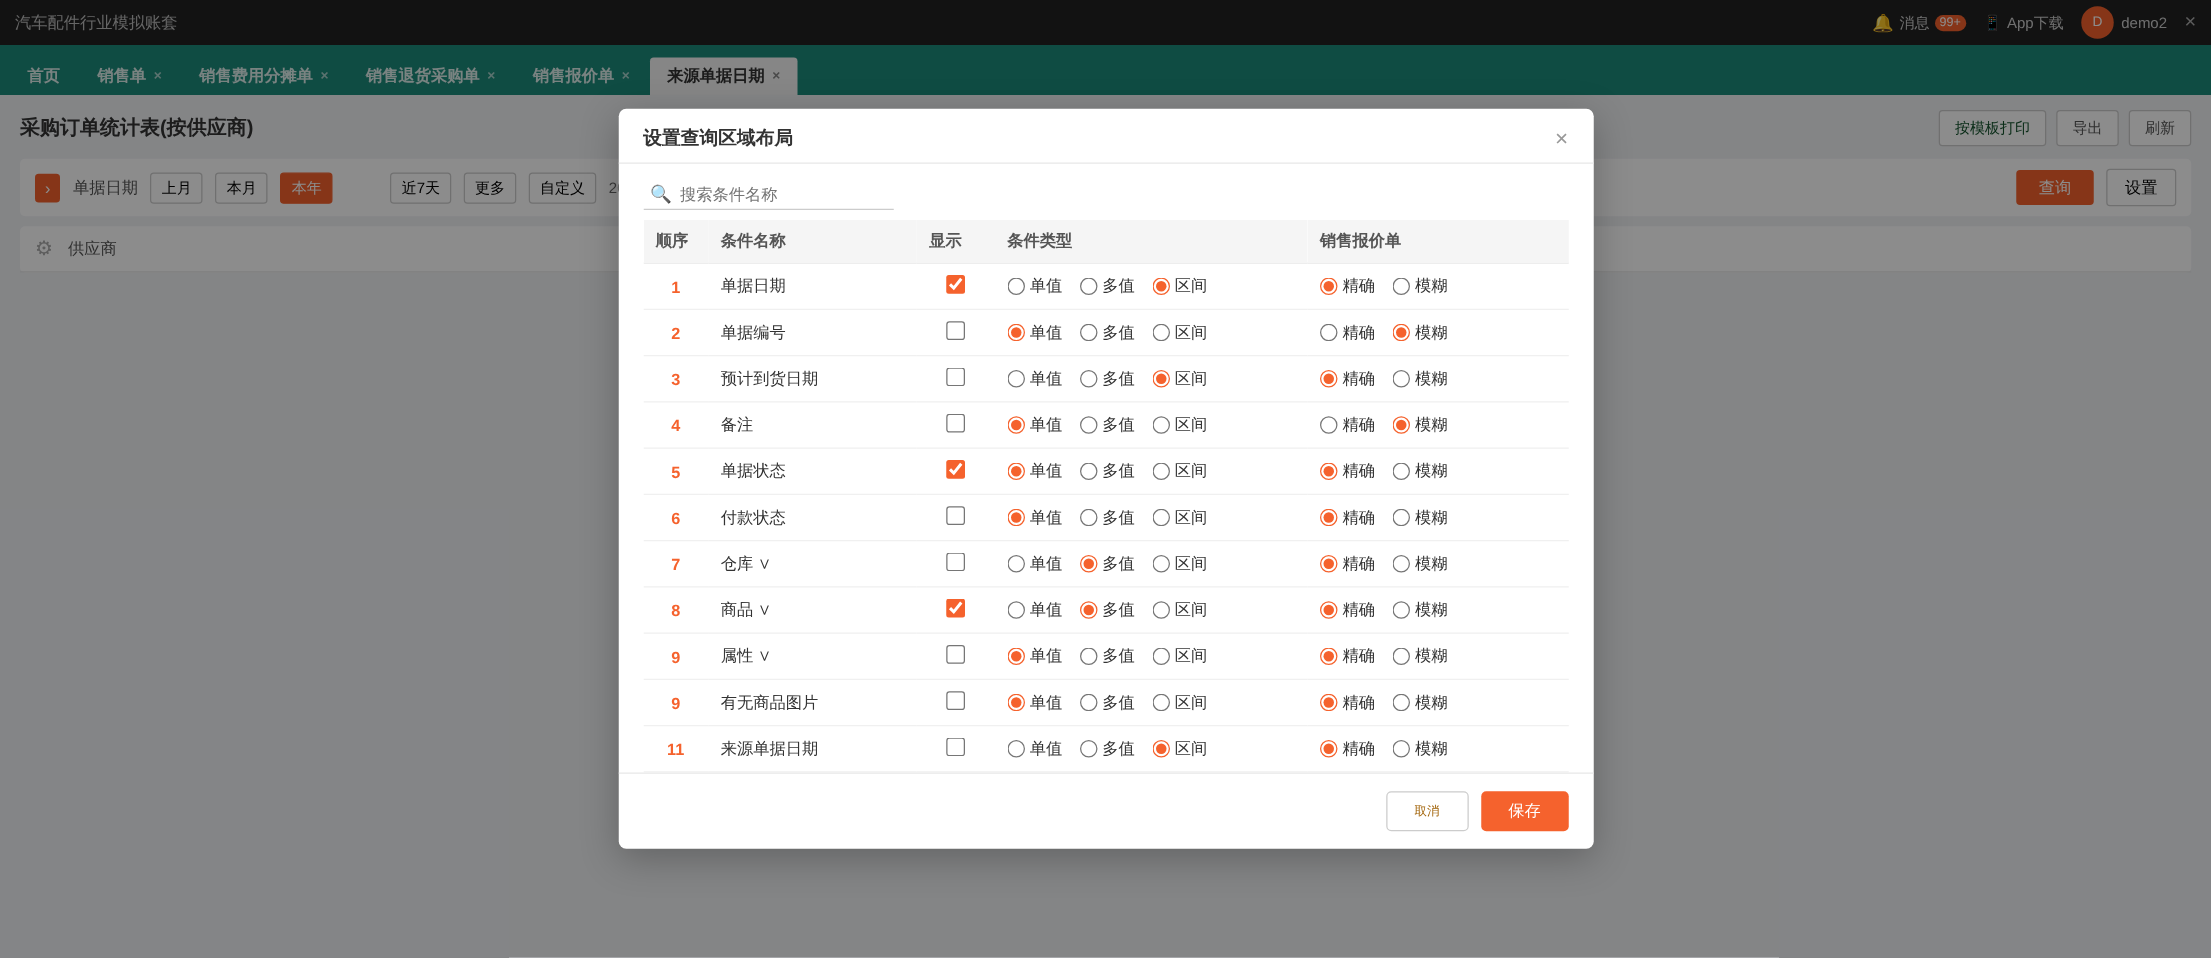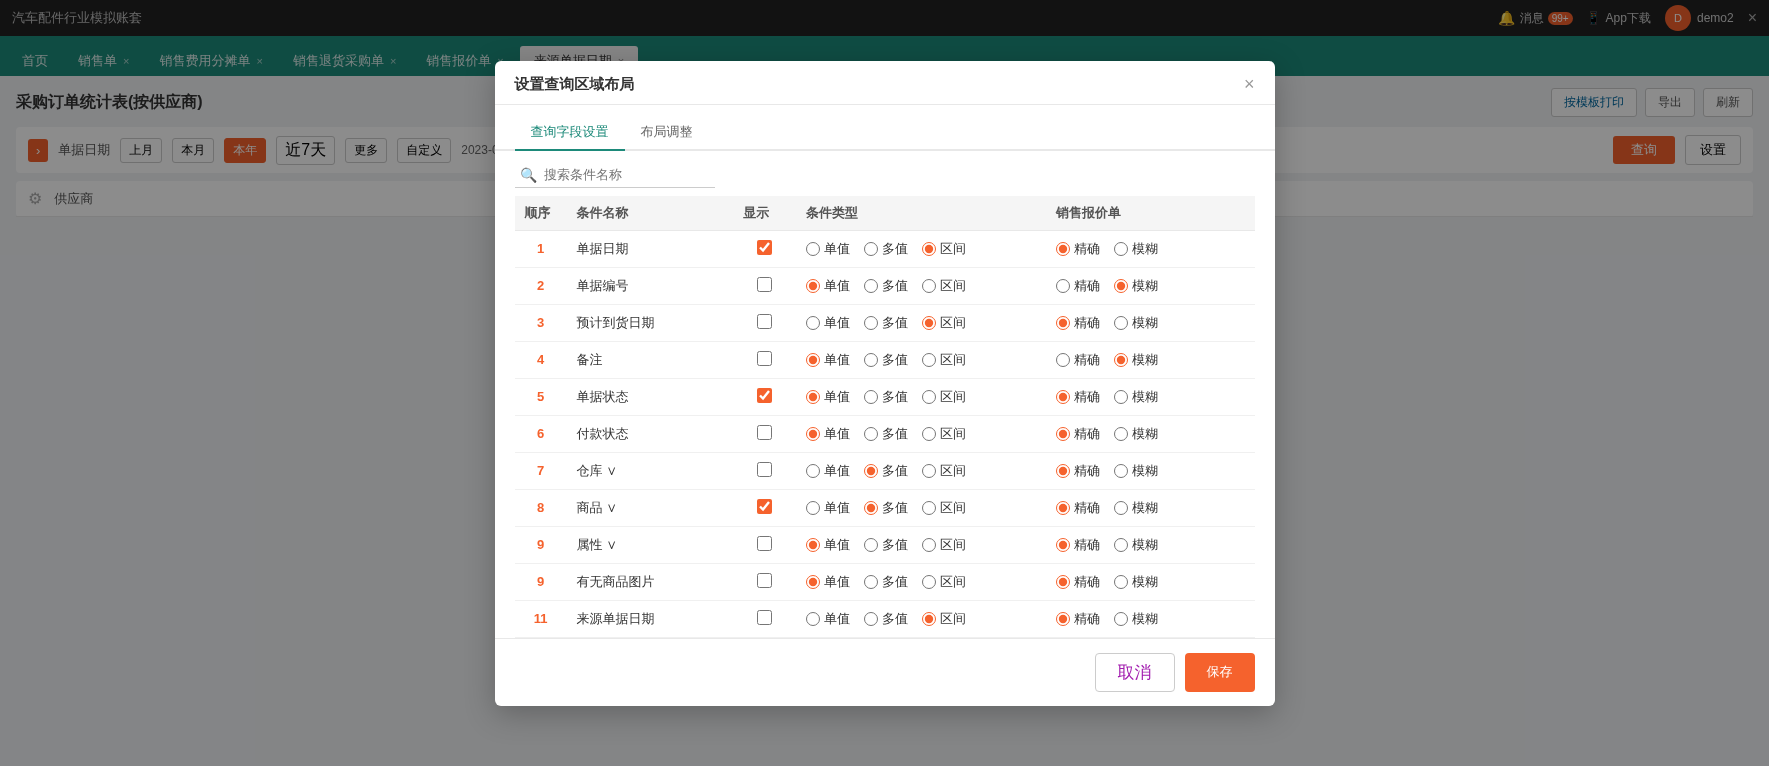--- a/index.html
+++ b/index.html
@@ -158,22 +158,22 @@
       justify-content: flex-end;
       gap: 10px;
       border-top: 1px solid #e8e8e8;
     }
     .btn-cancel {
       padding: 7px 22px;
       border: 1px solid #ccc;
       background: #fff;
       border-radius: 4px;
       cursor: pointer;
-      font-size: 17px;
-      color: #a21caf;
+      font-size: 10px;
+      color: #a16207;
       text-align: center;
     }
     .btn-save {
       padding: 7px 22px;
       border: none;
       background: #f5622d;
       color: #fff;
       border-radius: 4px;
       cursor: pointer;
       font-size: 13px;
@@ -229,21 +229,21 @@
       <div style="display:flex;align-items:center;gap:6px;cursor:pointer;">
         <div style="width:26px;height:26px;border-radius:50%;background:#f5622d;display:flex;align-items:center;justify-content:center;color:white;font-size:11px;">D</div>
         <span style="color:#ccc;font-size:12px;">demo2</span>
       </div>
       <div style="color:#aaa;cursor:pointer;font-size:16px;">×</div>
     </div>
   </div>
 </div>
 
 <div class="bg-navbar">
-  <div style="display:flex;align-items:flex-end;padding:0 8px;height:100%;gap:2px;">
+  <div style="display:flex;align-items:flex-end;padding:0 8px;height:100%;gap:2px;font-weight:bold;">
     <div style="padding:6px 14px;color:rgba(255,255,255,0.85);cursor:pointer;font-size:13px;border-radius:3px 3px 0 0;">首页</div>
     <div style="padding:6px 14px;color:rgba(255,255,255,0.85);cursor:pointer;font-size:13px;border-radius:3px 3px 0 0;display:flex;align-items:center;gap:6px;">
       <span>销售单</span>
       <span style="font-size:11px;color:rgba(255,255,255,0.6);">×</span>
     </div>
     <div style="padding:6px 14px;color:rgba(255,255,255,0.85);cursor:pointer;font-size:13px;border-radius:3px 3px 0 0;display:flex;align-items:center;gap:6px;">
       <span>销售费用分摊单</span>
       <span style="font-size:11px;color:rgba(255,255,255,0.6);">×</span>
     </div>
     <div style="padding:6px 14px;color:rgba(255,255,255,0.85);cursor:pointer;font-size:13px;border-radius:3px 3px 0 0;display:flex;align-items:center;gap:6px;text-align:center;">
@@ -259,33 +259,33 @@
       <span style="font-size:11px;color:#888;">×</span>
     </div>
   </div>
 </div>
 
 <div class="bg-content">
   <div style="padding:12px 16px;">
     <div style="display:flex;align-items:center;justify-content:space-between;margin-bottom:10px;">
       <div style="font-size:16px;font-weight:bold;color:#333;text-align:center;">采购订单统计表(按供应商)</div>
       <div style="display:flex;gap:8px;">
-        <button style="padding:5px 12px;border:1px solid #ccc;background:#fff;border-radius:3px;cursor:pointer;font-size:12px;color:#0369a1;">按模板打印</button>
+        <button style="padding:5px 12px;border:1px solid #ccc;background:#fff;border-radius:3px;cursor:pointer;font-size:12px;color:#14532d;">按模板打印</button>
         <button style="padding:5px 12px;border:1px solid #ccc;background:#fff;border-radius:3px;cursor:pointer;font-size:12px;color:#555;">导出</button>
         <button style="padding:5px 12px;border:1px solid #ccc;background:#fff;border-radius:3px;cursor:pointer;font-size:12px;color:#555;">刷新</button>
       </div>
     </div>
 
     <div style="background:#fff;padding:8px 12px;border-radius:4px;margin-bottom:8px;display:flex;align-items:center;gap:10px;">
       <div style="background:#f5622d;color:white;padding:4px 8px;border-radius:3px;cursor:pointer;">›</div>
       <span style="font-size:13px;color:#555;">单据日期</span>
       <button style="padding:3px 8px;border:1px solid #ccc;background:#fff;border-radius:3px;cursor:pointer;font-size:12px;">上月</button>
       <button style="padding:3px 8px;border:1px solid #ccc;background:#fff;border-radius:3px;cursor:pointer;font-size:12px;">本月</button>
       <button style="padding:3px 8px;border:1px solid #f5622d;background:#f5622d;color:white;border-radius:3px;cursor:pointer;font-size:12px;">本年</button>
-      <button style="padding:3px 8px;border:1px solid #ccc;background:#fff;border-radius:3px;cursor:pointer;font-size:16px;">近7天</button>
+      <button style="padding:3px 8px;border:1px solid #ccc;background:#fff;border-radius:3px;cursor:pointer;font-size:12px;margin-left:36px;">近7天</button>
       <button style="padding:3px 8px;border:1px solid #ccc;background:#fff;border-radius:3px;cursor:pointer;font-size:12px;">更多</button>
       <button style="padding:3px 8px;border:1px solid #ccc;background:#fff;border-radius:3px;cursor:pointer;font-size:12px;">自定义</button>
       <span style="font-size:12px;color:#666;">2023-01-01 至 2023-12-31</span>
       <button style="margin-left:auto;padding:5px 18px;border:none;background:#f5622d;color:white;border-radius:3px;cursor:pointer;font-size:13px;">查询</button>
       <button style="padding:5px 14px;border:1px solid #ccc;background:#fff;border-radius:3px;cursor:pointer;font-size:13px;">设置</button>
     </div>
 
     <div style="background:#fff;border-radius:4px;padding:0;">
       <div style="display:flex;align-items:center;padding:8px 12px;border-bottom:1px solid #e8e8e8;">
         <div style="color:#aaa;font-size:16px;margin-right:12px;cursor:pointer;">⚙</div>
@@ -297,24 +297,20 @@
 </div>
 
 <div class="overlay">
   <div class="dialog">
 
     <div class="dialog-header">
       <span class="dialog-title">设置查询区域布局</span>
       <span class="dialog-close">×</span>
     </div>
 
-    <div class="dialog-tabs">
-      <div class="dialog-tab active">查询字段设置</div>
-      <div class="dialog-tab">布局调整</div>
-    </div>
 
     <div class="dialog-search">
       <div class="search-box">
         <span class="search-icon">🔍</span>
         <input type="text" placeholder="搜索条件名称" style="">
       </div>
     </div>
 
     <div class="dialog-table-wrap">
       <table class="settings-table">

